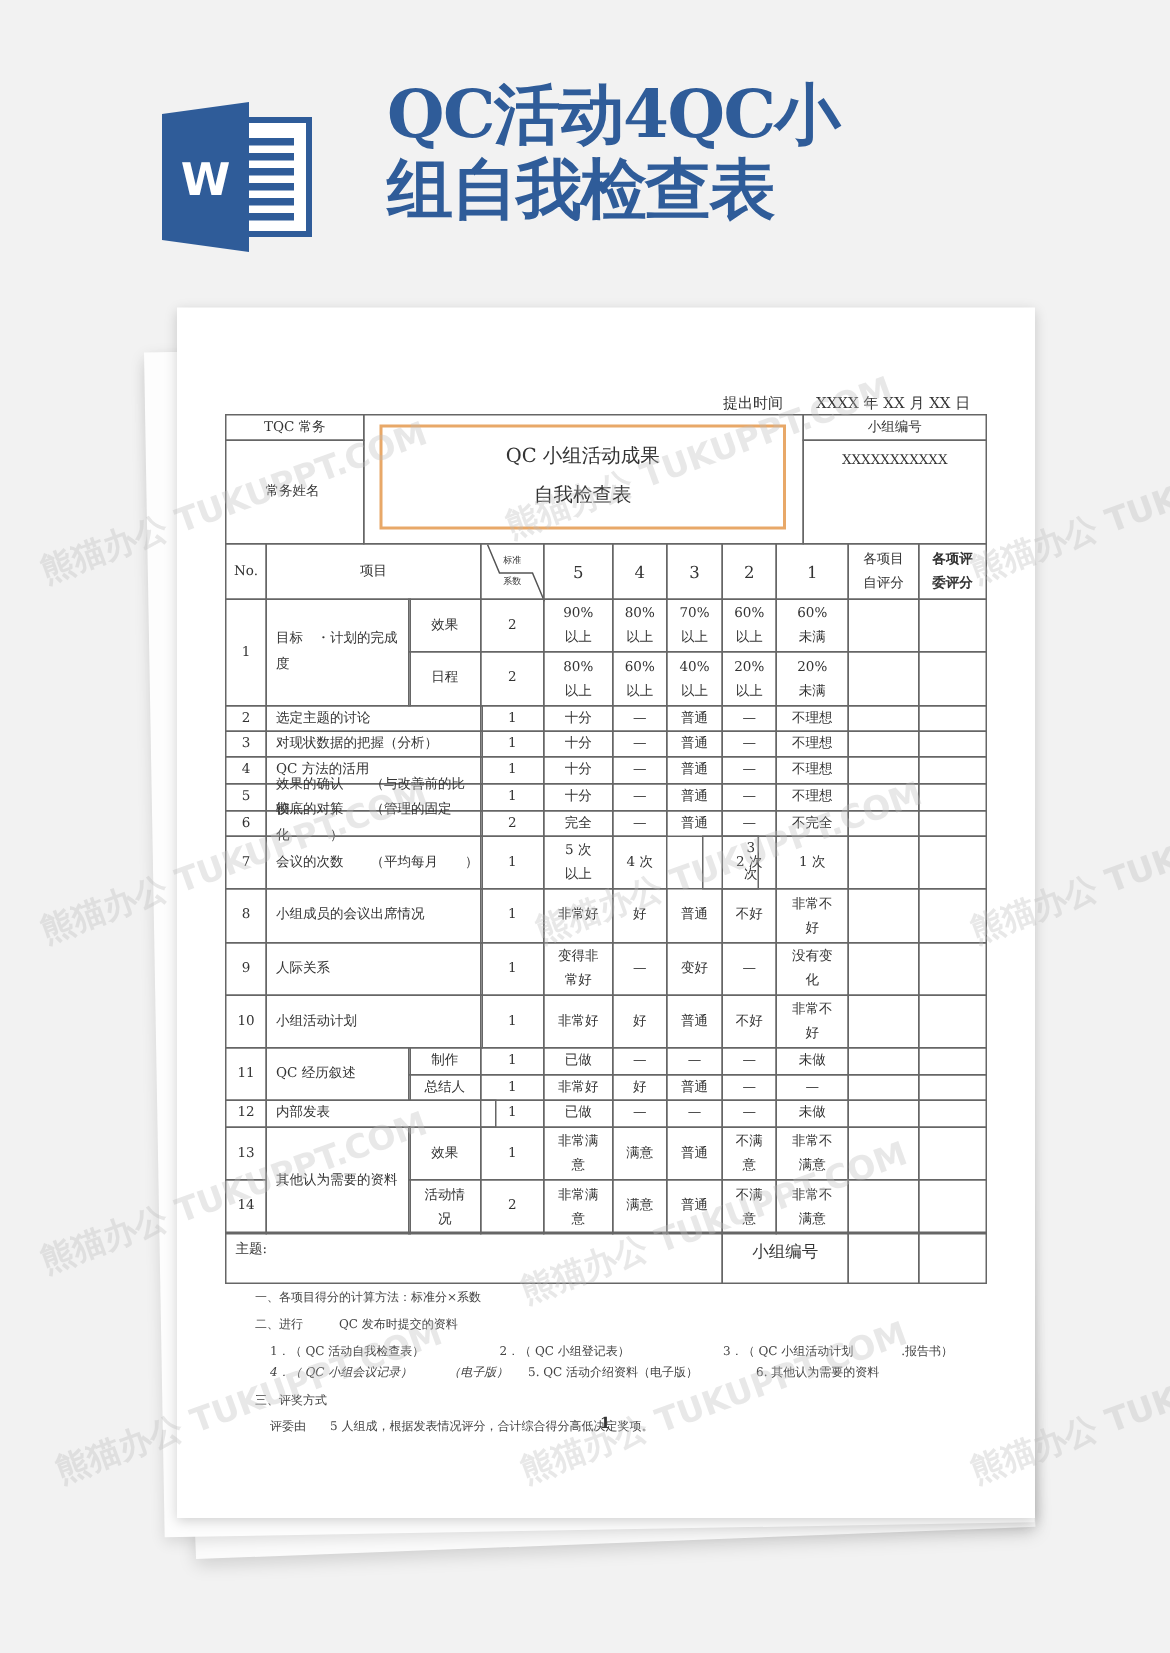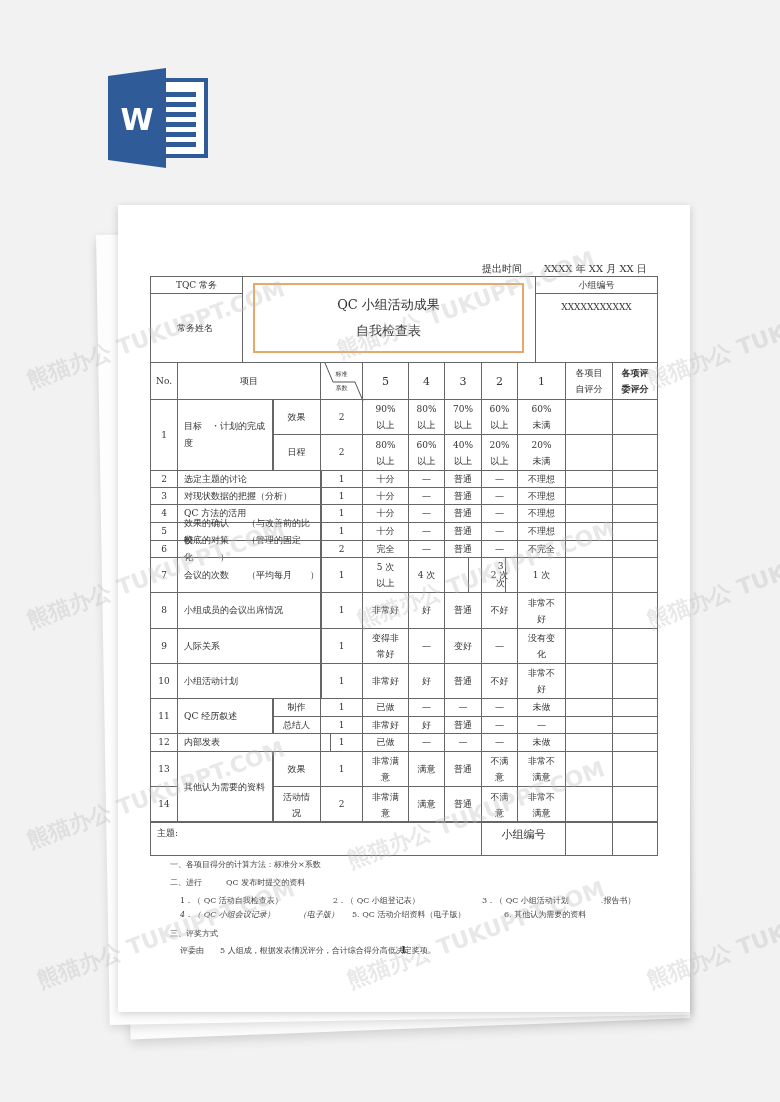--- a/index.html
+++ b/index.html
@@ -76,20 +76,24 @@
       <rect x="36" y="12" width="62" height="76" fill="#ffffff" stroke="#2f5c99" stroke-width="4"></rect>
       <rect x="46" y="24" width="42" height="5" fill="#2f5c99"></rect>
       <rect x="46" y="34" width="42" height="5" fill="#2f5c99"></rect>
       <rect x="46" y="44" width="42" height="5" fill="#2f5c99"></rect>
       <rect x="46" y="54" width="42" height="5" fill="#2f5c99"></rect>
       <rect x="46" y="64" width="42" height="5" fill="#2f5c99"></rect>
       <rect x="46" y="74" width="42" height="5" fill="#2f5c99"></rect>
       <polygon points="0,8 58,0 58,100 0,92" fill="#2f5c99"></polygon>
       <text x="29" y="62" fill="#ffffff" font-family="DejaVu Sans, sans-serif" font-weight="bold" font-size="30" text-anchor="middle">W</text>
     </svg>
+  </div>
+  <div class="title">
+    <div>QC活动4QC小</div>
+    <div>组自我检查表</div>
   </div>
 </div>
 
 <div class="page-back2"></div>
 <div class="page-back1"></div>
 <div class="page"></div>
 
 <div class="submit-line" style="left:482px;">提出时间</div>
 <div class="submit-line" style="left:544px;">XXXX 年   XX 月   XX 日</div>
 

